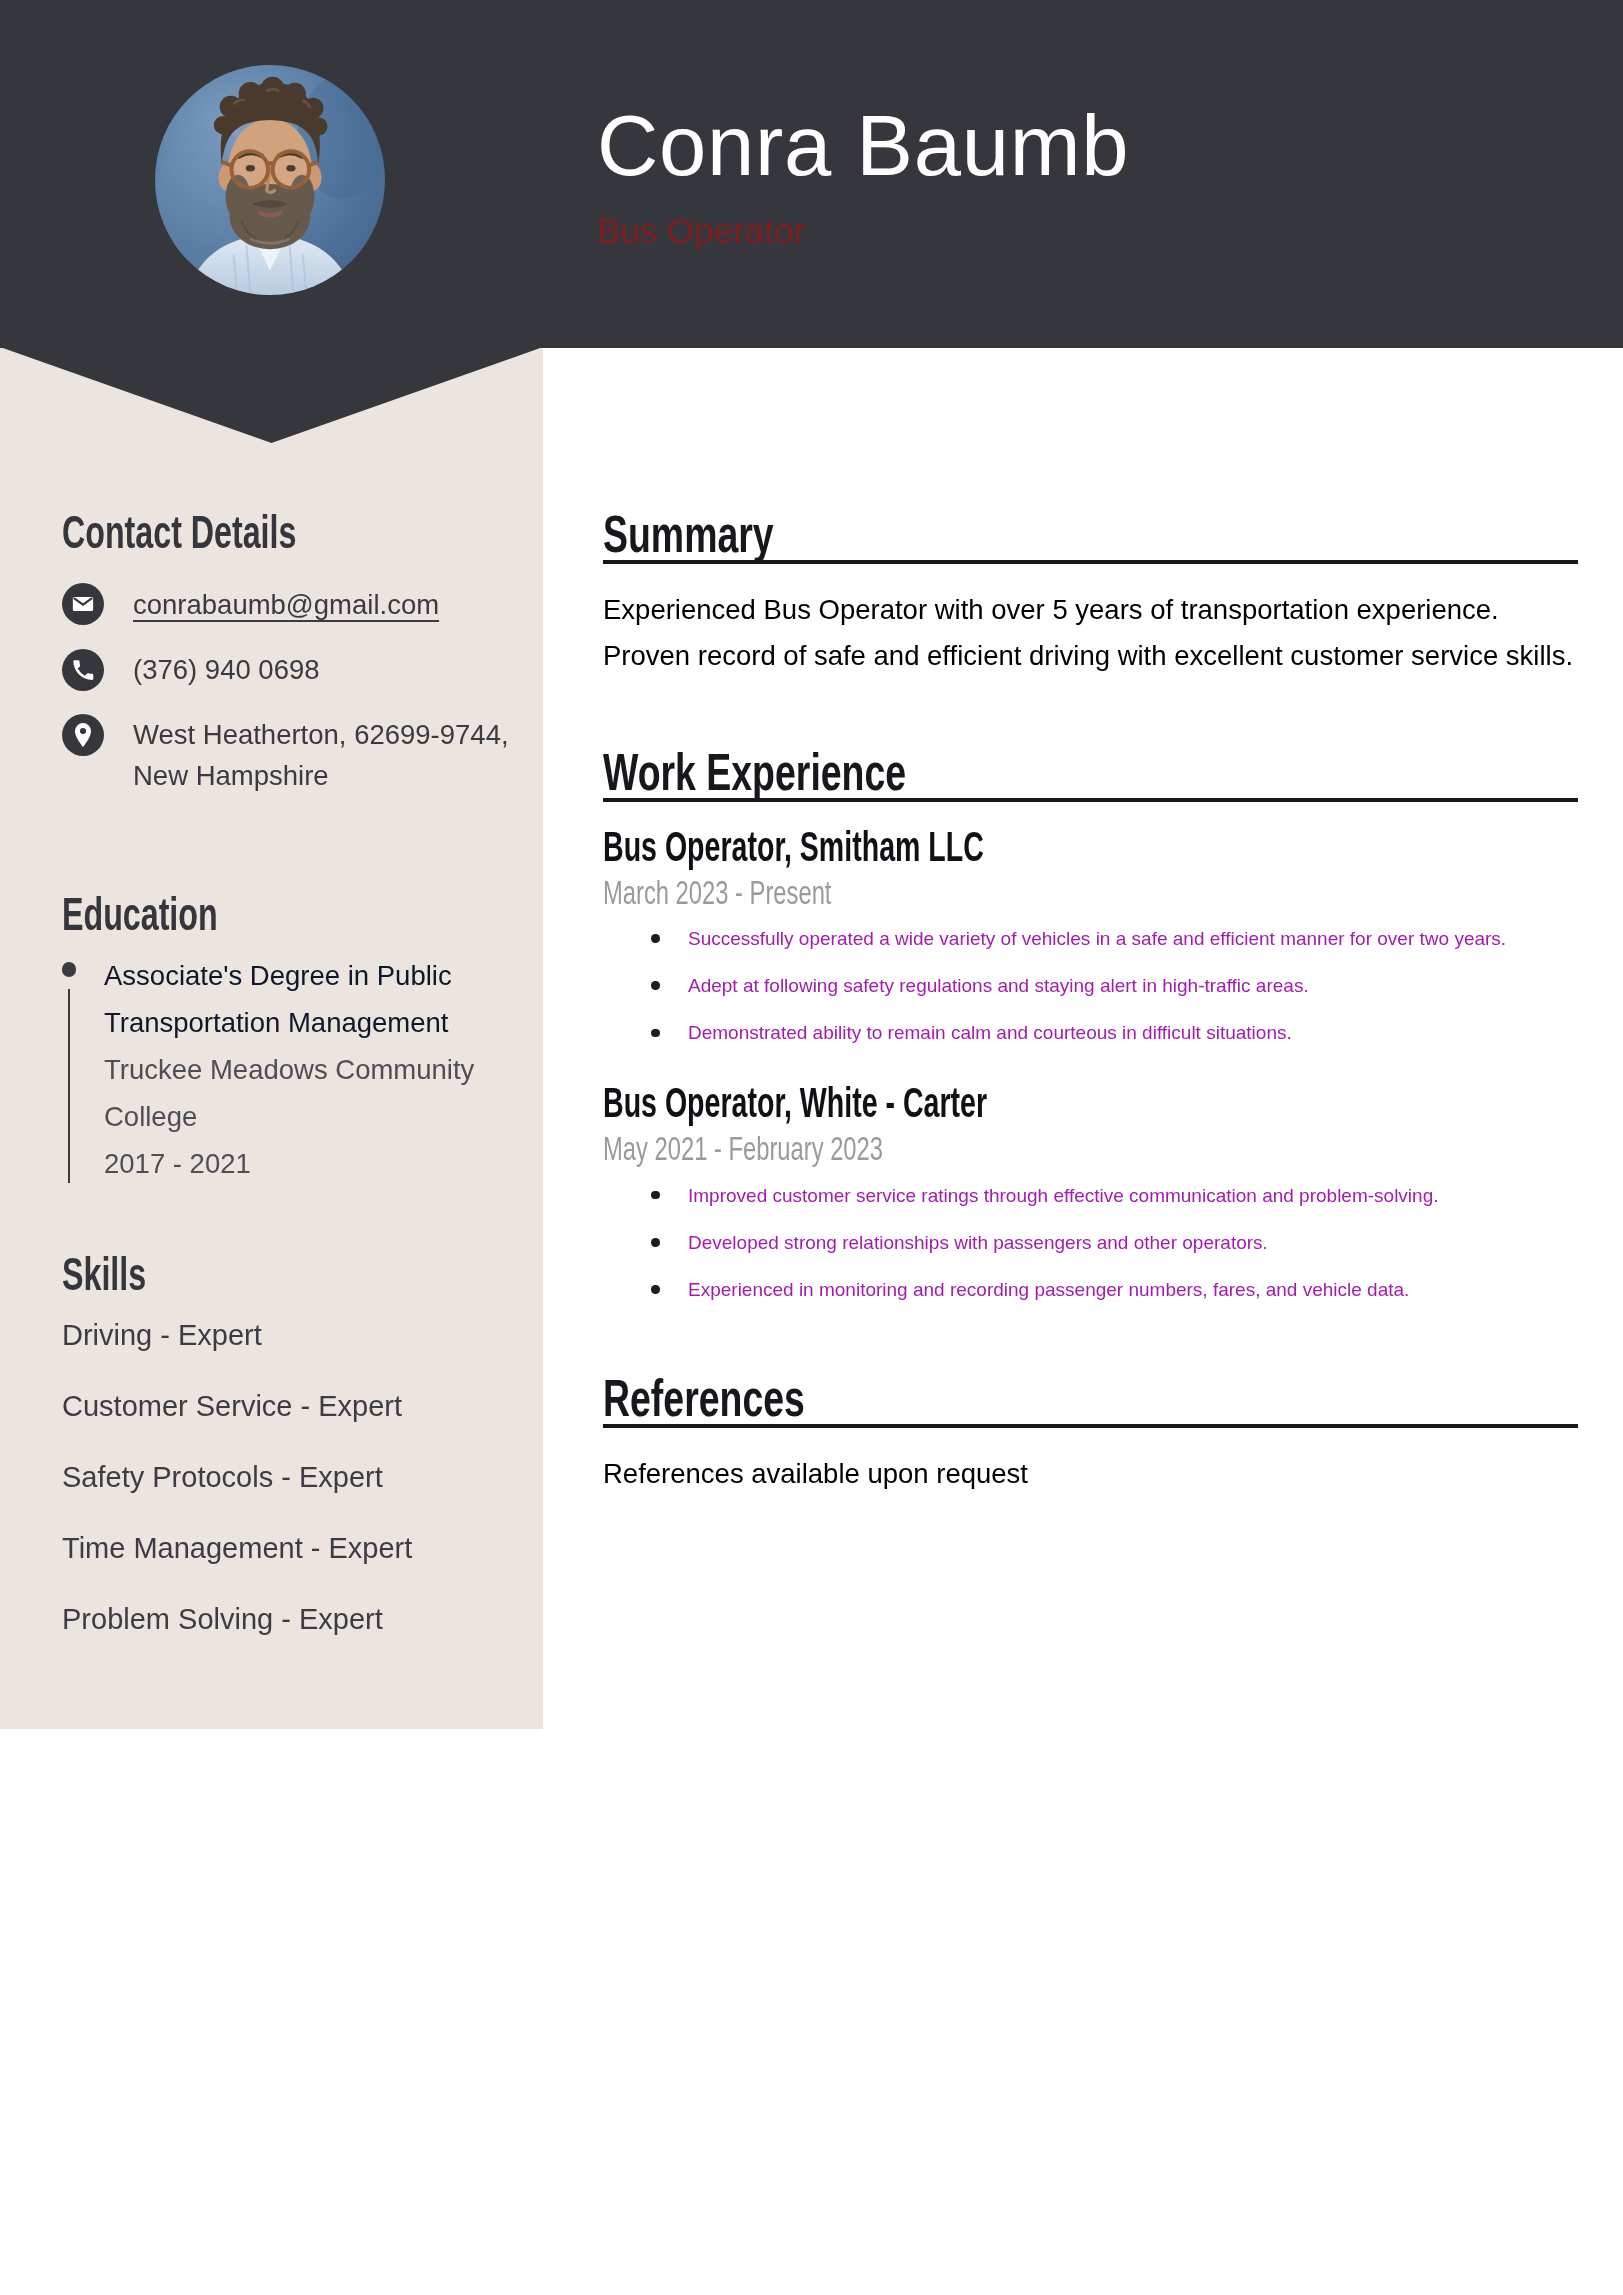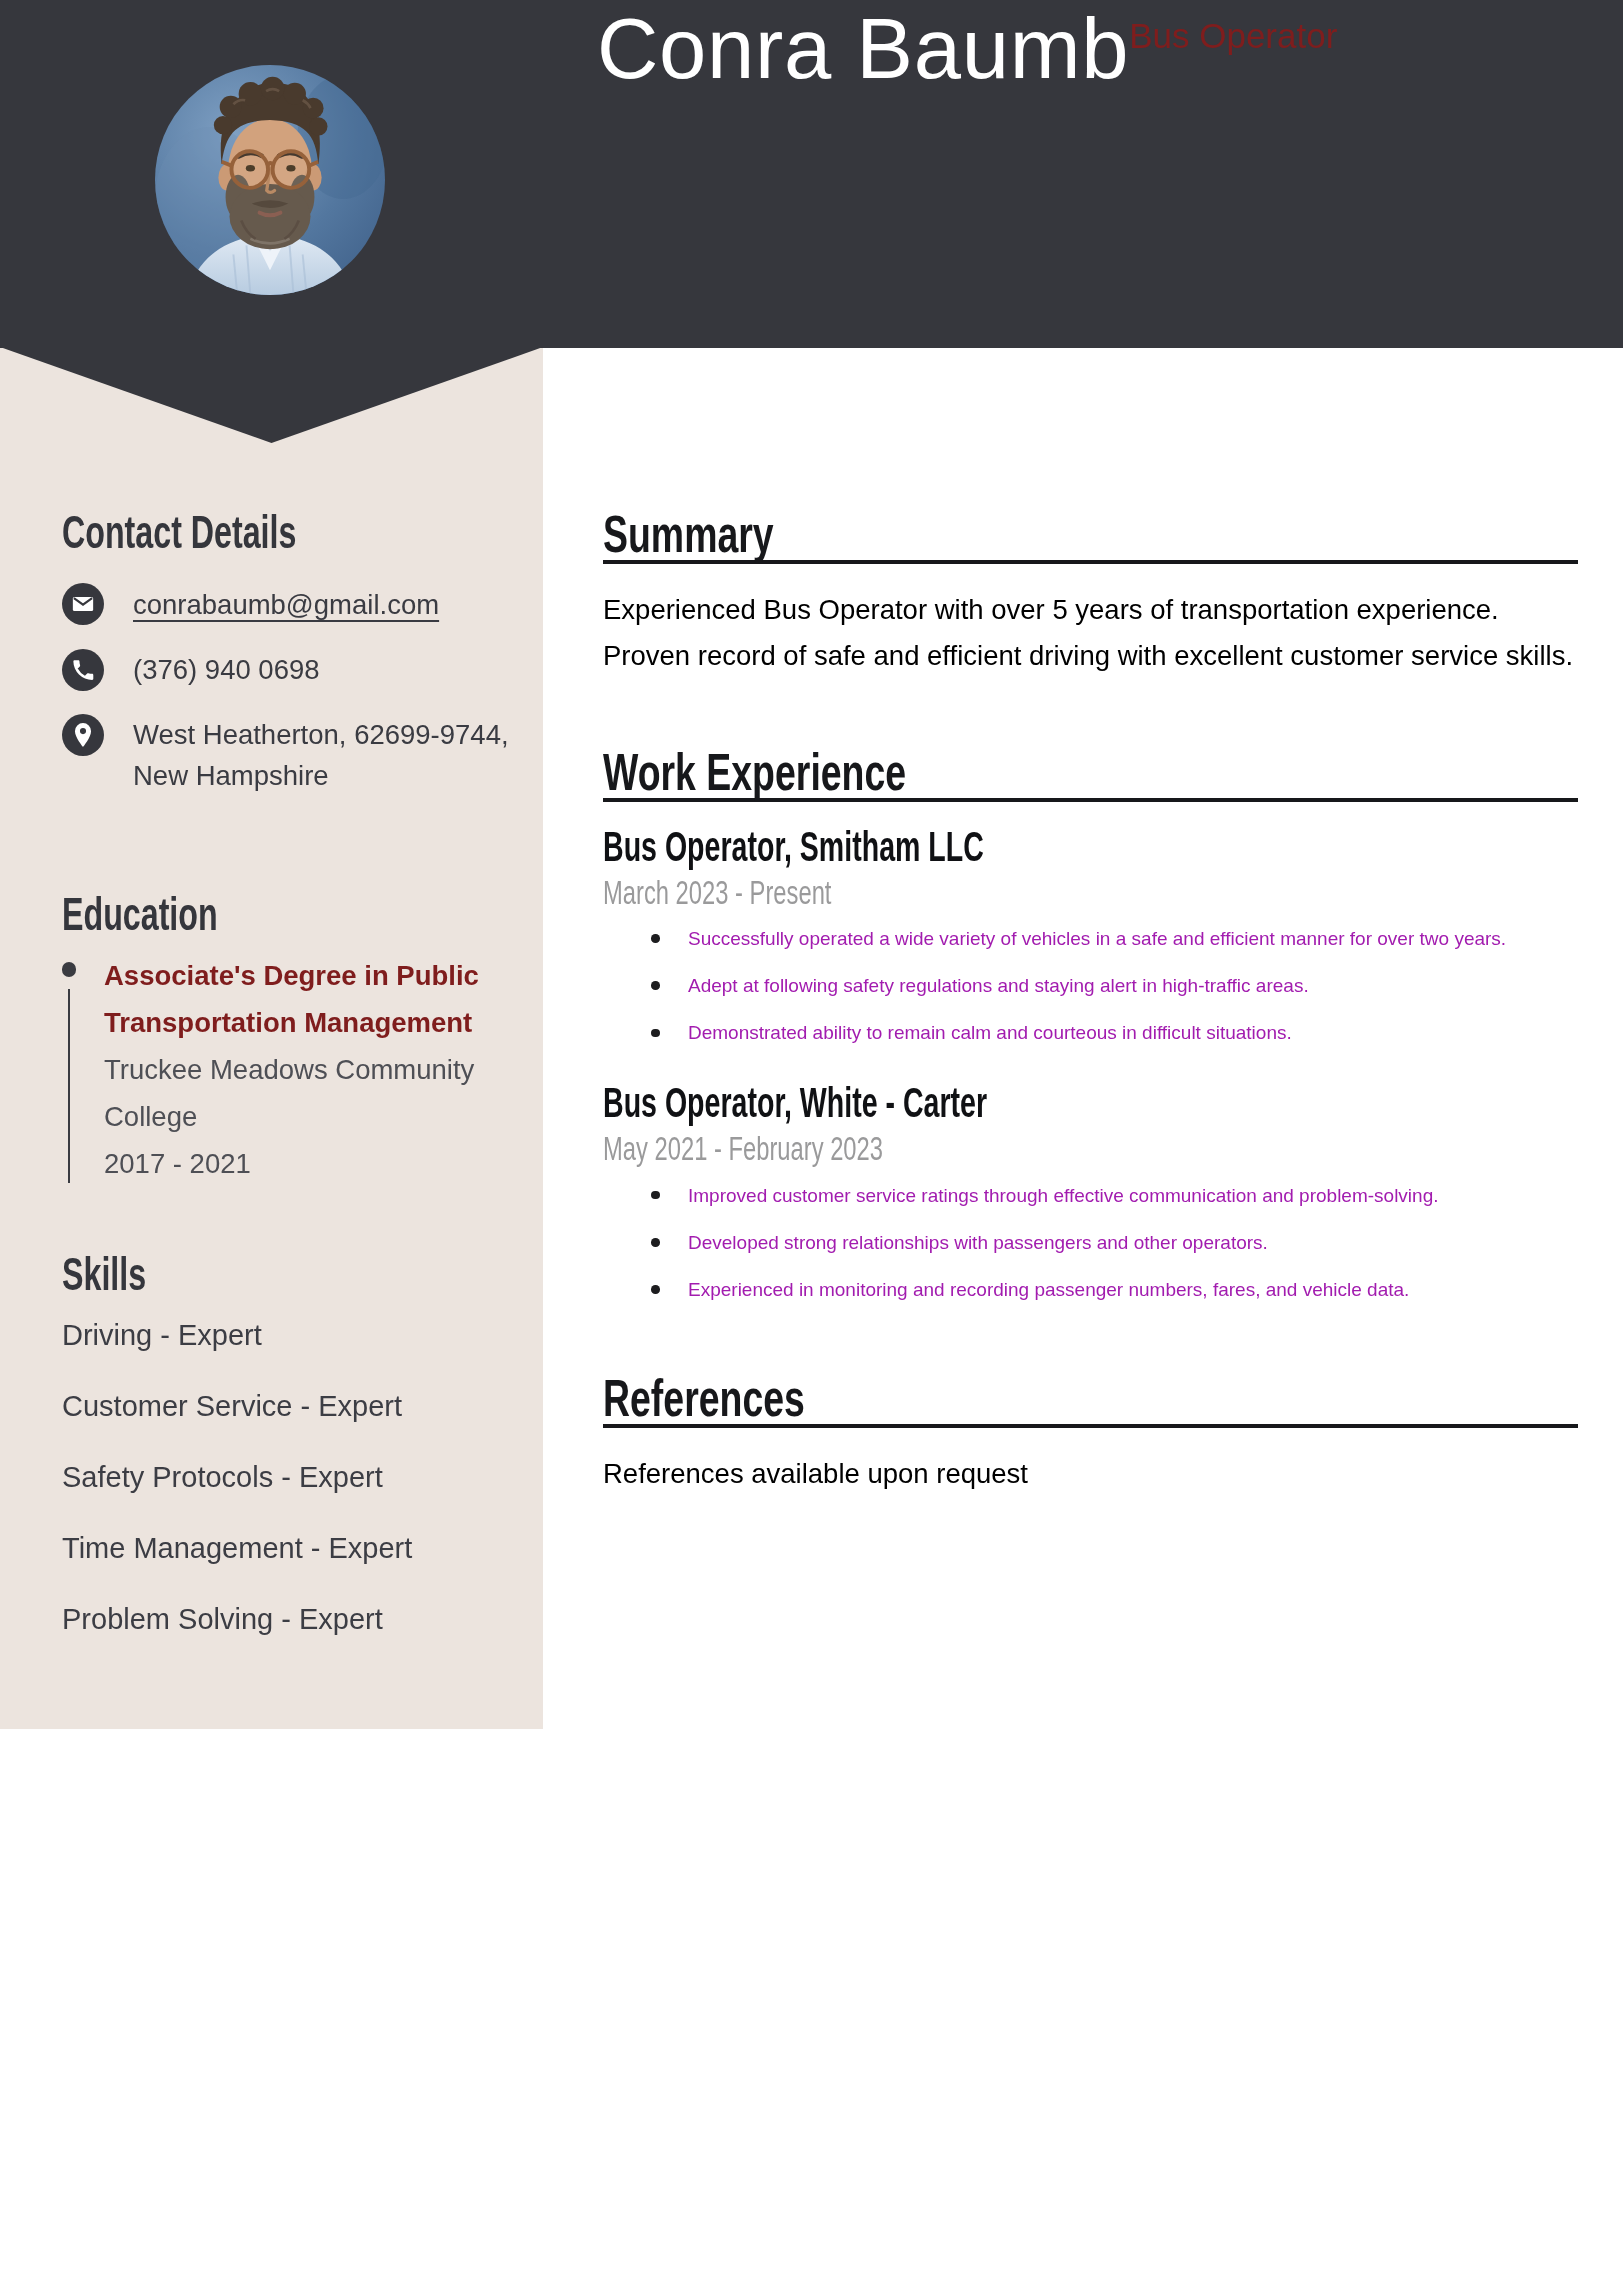--- a/index.html
+++ b/index.html
@@ -27,39 +27,39 @@
   .cicon{width:42px;height:42px;flex:none;}
   .cicon svg{display:block;width:42px;height:42px;}
   .ctext{font-size:27.5px;line-height:41px;color:#3A3B42;}
   a.email{color:#3A3B42;text-decoration:underline;text-decoration-thickness:2px;text-underline-offset:5.9px;cursor:pointer;}
   .addr{max-width:393px;}
 
   .edu-h{margin-top:93px;}
   .edu-item{position:relative;padding-left:42px;max-width:382px;font-size:27.5px;line-height:47px;margin-top:11.8px;}
   .edu-item::before{content:"";position:absolute;left:0;top:10.5px;width:14.4px;height:14.4px;border-radius:50%;background:#3A3B41;}
   .edu-item::after{content:"";position:absolute;left:5.9px;top:37px;bottom:3.9px;width:2px;background:#3A3B41;}
-  .edu-degree{font-weight:700;color:#7f1d1d;}
+  .edu-degree{font-weight:400;color:#0f172a;}
   .edu-school,.edu-years{color:#4E4F55;}
 
   .skills-h{margin-top:62px;}
   .skills{list-style:none;margin:17px 0 0;padding:0;}
   .skills li{font-size:29px;line-height:37px;color:#3C3D44;margin-bottom:34px;}
 
   
   .header{position:absolute;top:0;left:0;width:1623px;height:348px;background:#36373D;z-index:2;}
   .chevron{
     position:absolute;top:347px;left:0;width:543px;height:96px;background:#36373D;
     clip-path:polygon(0 0,100% 0,50% 100%);z-index:2;
   }
   .avatar{
     position:absolute;left:155px;top:65px;width:230px;height:230px;border-radius:50%;
     overflow:hidden;z-index:3;
   }
   .avatar svg{display:block;width:230px;height:230px;}
-  .header-text{position:absolute;left:597px;top:0;height:348px;display:flex;flex-direction:row;justify-content:center;z-index:3;}
+  .header-text{position:absolute;left:597px;top:0;height:348px;display:flex;flex-direction:column;justify-content:center;z-index:3;}
   .header-text h1{font-size:85px;line-height:98px;font-weight:400;color:#ffffff;margin:0;letter-spacing:0.7px;}
   .subtitle{font-size:35px;line-height:42px;color:#7f1d1d;margin-top:15px;}
 
   
   .main{margin-left:543px;padding:509px 45px 0 60px;box-sizing:border-box;}
   .main-h{
     font-size:52px;line-height:50px;font-weight:700;color:#17181B;margin:0;
     transform:scaleX(0.72);transform-origin:left center;white-space:nowrap;
   }
   .rule{height:3.3px;background:#17181B;margin-top:1.3px;}

